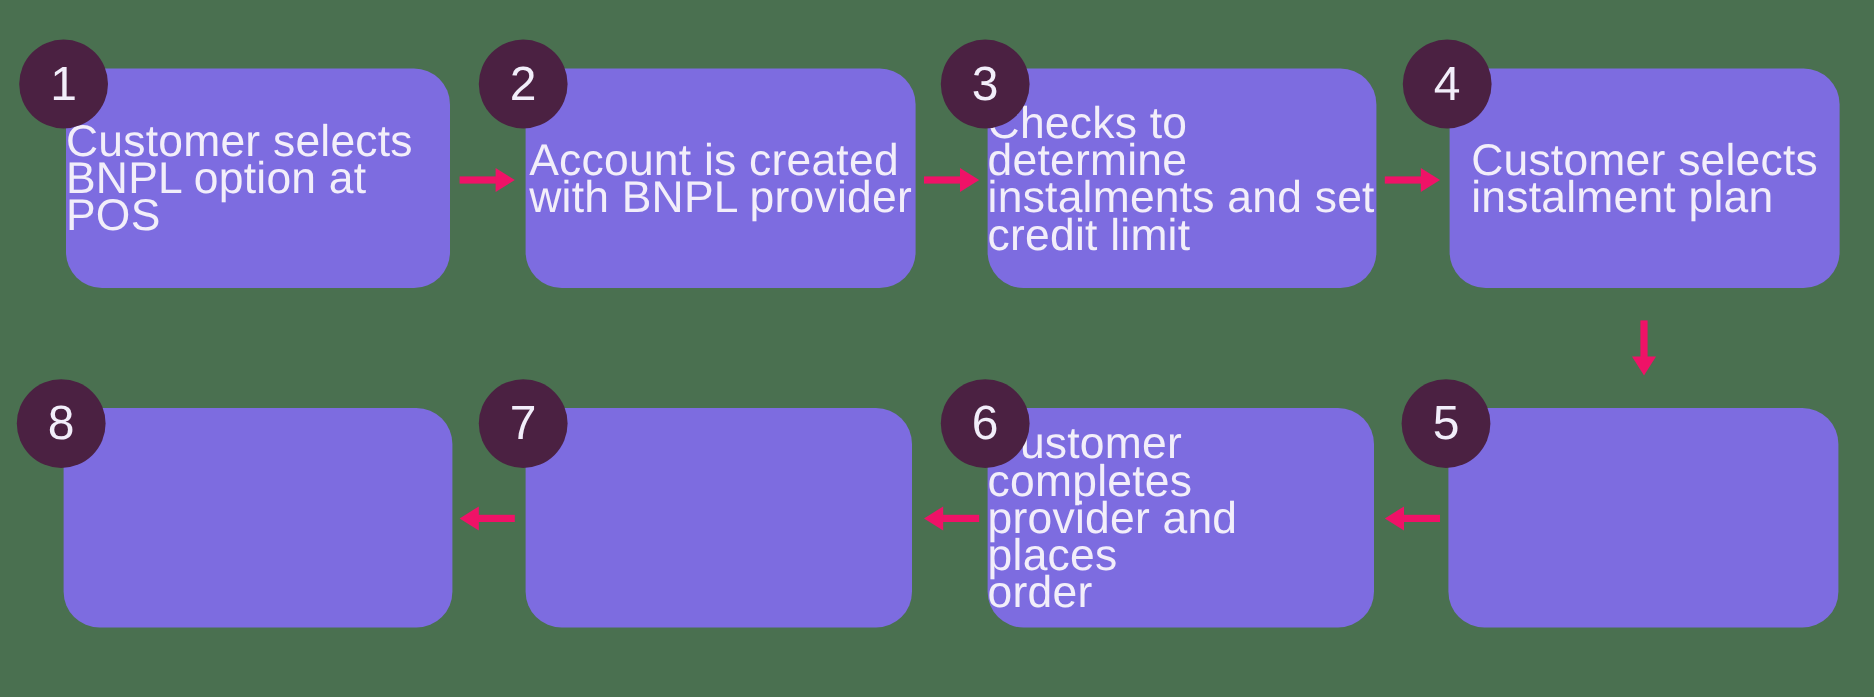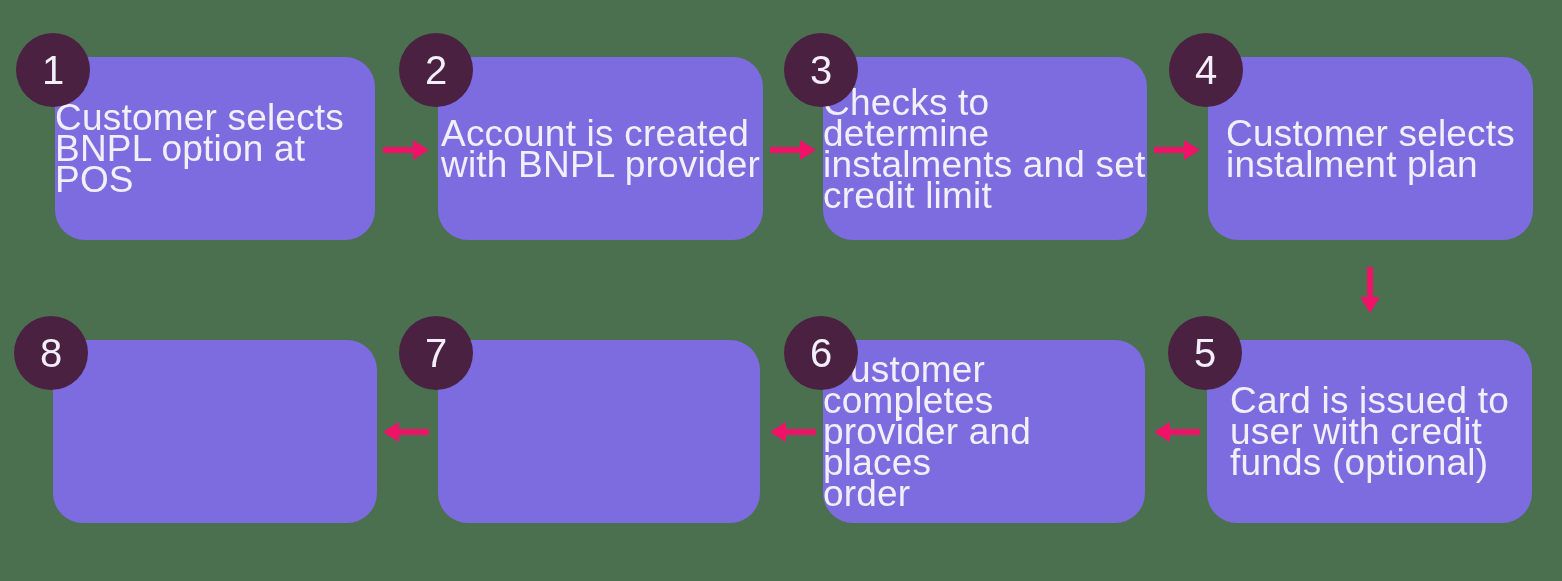--- a/index.html
+++ b/index.html
@@ -107,23 +107,20 @@
       <span class="badge-number">4</span>
     </div>
     <span class="step-text">Customer selects
 instalment plan</span>
   </div>
 
   <div class="step-box" style="left:1207px; top:340px; width:325px;">
     <div class="badge">
       <span class="badge-number">5</span>
     </div>
-    <span class="step-text">Card is issued to
-user with credit
-funds (optional)</span>
   </div>
 
   <div class="step-box" style="left:823px; top:340px; width:322px;">
     <div class="badge">
       <span class="badge-number">6</span>
     </div>
     <span class="step-text">Customer completes
 provider and places
 order</span>
   </div>

